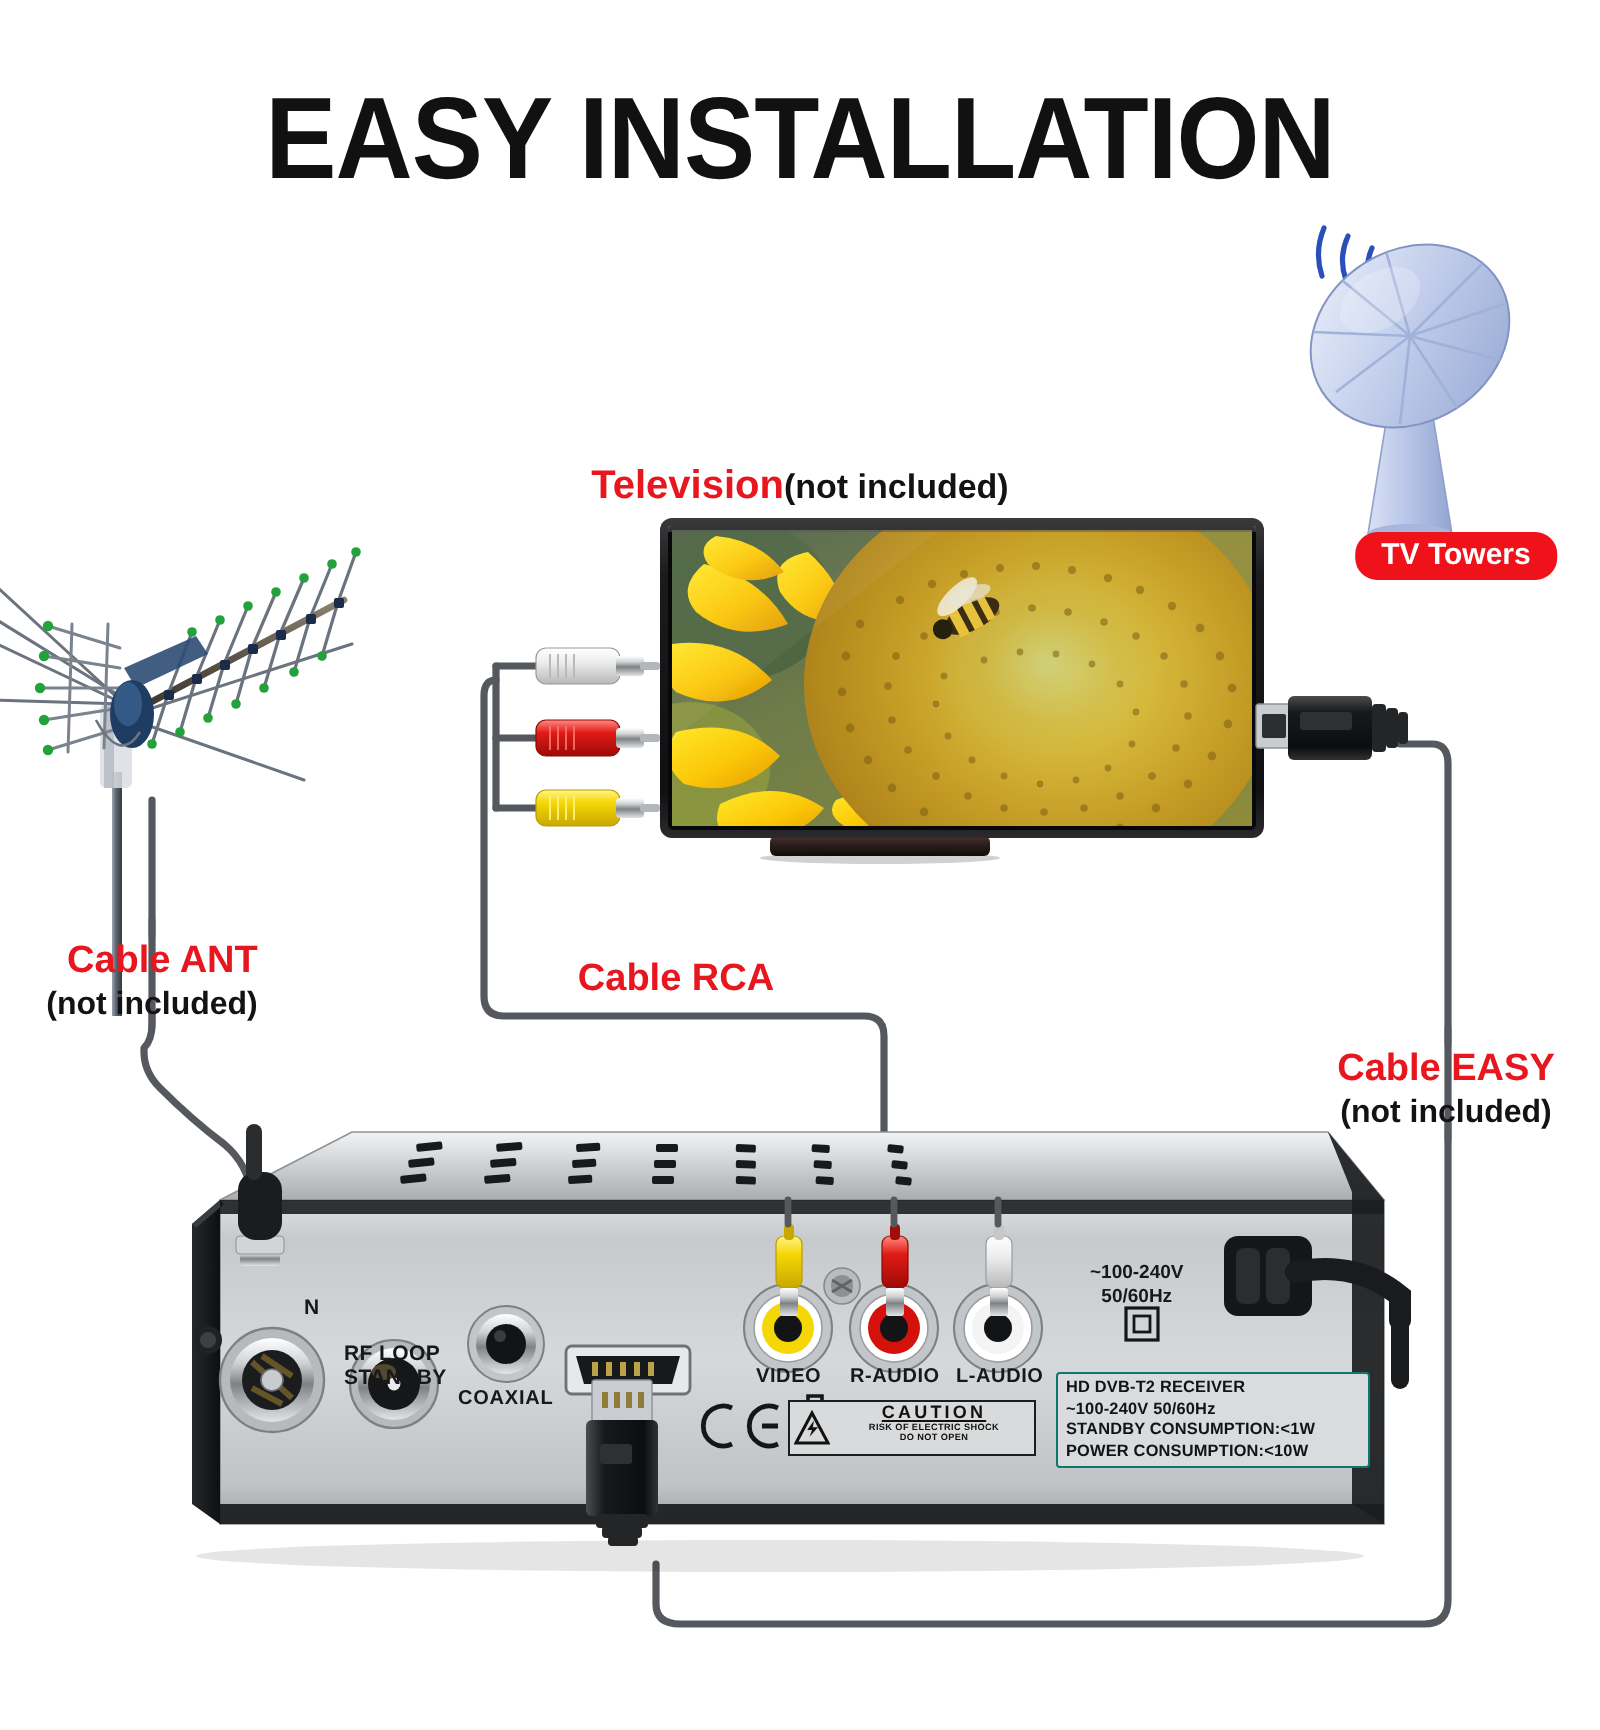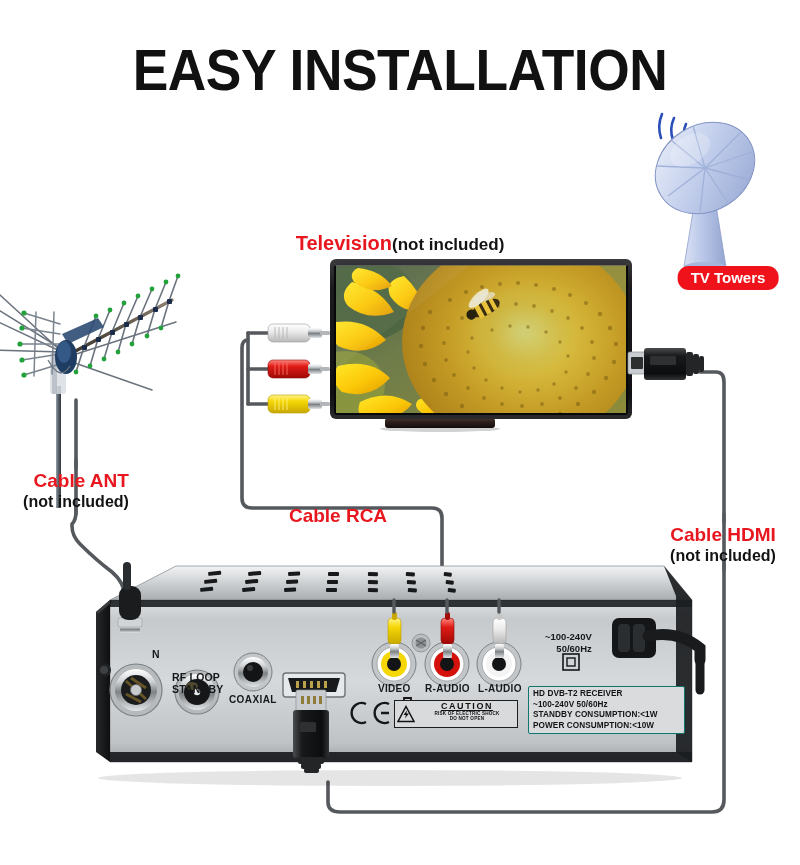--- a/index.html
+++ b/index.html
@@ -34,21 +34,21 @@
   .lbl .blk{color:#131313;font-weight:bold;}
 
   #lbl-television{left:400px;top:232px;transform:translateX(-50%);font-size:19px;}
   #lbl-television .red{font-size:20px;}
   #lbl-television .blk{font-size:17px;font-weight:bold;}
 
   #lbl-cable-ant{left:76px;top:470px;transform:translateX(-50%);text-align:right;font-size:18px;}
   #lbl-cable-ant .red{font-size:19px;}
   #lbl-cable-ant .blk{font-size:16px;}
 
-  #lbl-cable-rca{left:338px;top:505px;transform:translateX(-50%);text-align:center;font-size:19px;}
+  #lbl-cable-rca{left:338px;top:479px;transform:translateX(-50%);text-align:center;font-size:19px;}
   #lbl-cable-rca .red{font-size:19px;}
 
   #lbl-cable-hdmi{left:723px;top:524px;transform:translateX(-50%);text-align:center;font-size:18px;}
   #lbl-cable-hdmi .red{font-size:19px;}
   #lbl-cable-hdmi .blk{font-size:16px;}
 
   
   #tv-towers-badge{
     position:absolute;left:728px;top:256px;transform:translateX(-50%);
     background:#f0121b;color:#ffffff;
@@ -60,21 +60,21 @@
   }
 
   
   .silk{position:absolute;color:#16181a;font-weight:bold;white-space:nowrap;}
   #silk-rfloop{left:172px;top:635px;font-size:10.5px;line-height:1.15;letter-spacing:0.2px;margin-top:36px;}
   #silk-antin{left:152px;top:648px;font-size:10.5px;}
   #silk-coaxial{left:229px;top:694px;font-size:10px;letter-spacing:0.4px;}
   #silk-video{left:378px;top:683px;font-size:10px;letter-spacing:0.3px;}
   #silk-raudio{left:425px;top:683px;font-size:10px;letter-spacing:0.3px;}
   #silk-laudio{left:478px;top:683px;font-size:10px;letter-spacing:0.3px;}
-  #silk-volt{left:545px;top:631px;font-size:9.5px;line-height:1.25;text-align:right;}
+  #silk-volt{left:545px;top:631px;font-size:9.5px;line-height:1.25;text-align:center;}
 
   
   #spec-plate{
     position:absolute;left:528px;top:686px;width:148px;
     border:1px solid #0f766e;border-radius:2px;
     padding:2px 3px 2px 4px;
     background:#d9dbdc;
     font-size:8.2px;line-height:1.28;font-weight:bold;color:#121315;
     letter-spacing:0.1px;
   }
@@ -716,21 +716,21 @@
   <div class="lbl" id="lbl-cable-ant">
     <span class="red">Cable ANT</span><br>
     <span class="blk">(not included)</span>
   </div>
 
   <div class="lbl" id="lbl-cable-rca">
     <span class="red">Cable RCA</span>
   </div>
 
   <div class="lbl" id="lbl-cable-hdmi">
-    <span class="red">Cable HDMI</span><br>
+    <span class="red">Cable EASY</span><br>
     <span class="blk">(not included)</span>
   </div>
 
   <div id="tv-towers-badge">TV Towers</div>
 
   <div class="silk" id="silk-antin">N</div>
   <div class="silk" id="silk-rfloop">
     <span>RF LOOP</span><br>
     <span>STANDBY</span>
   </div>

